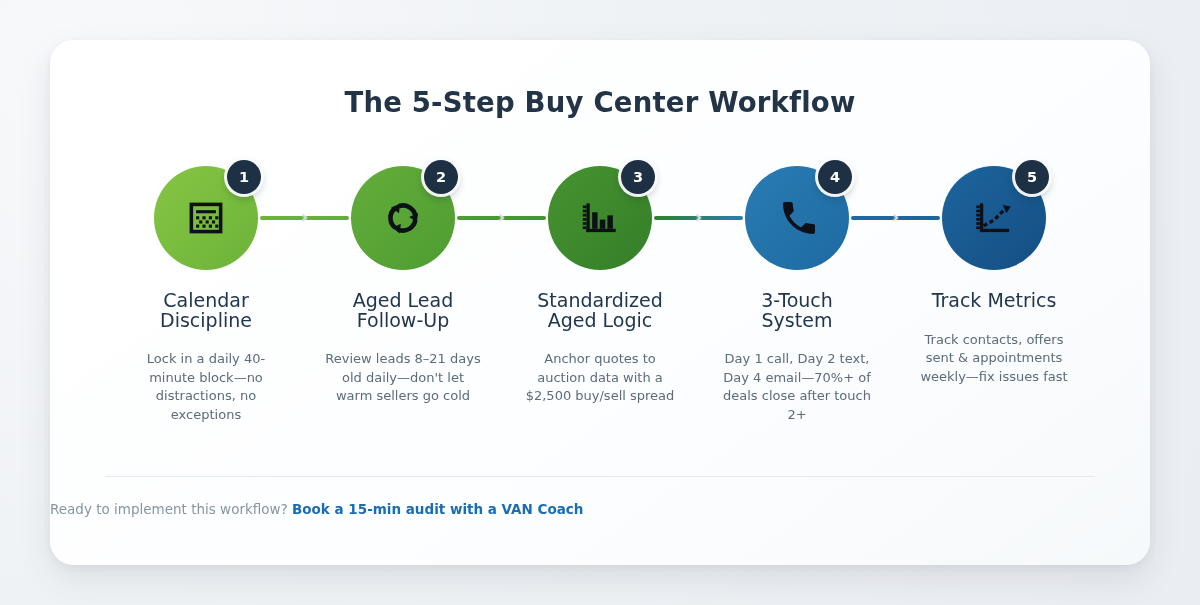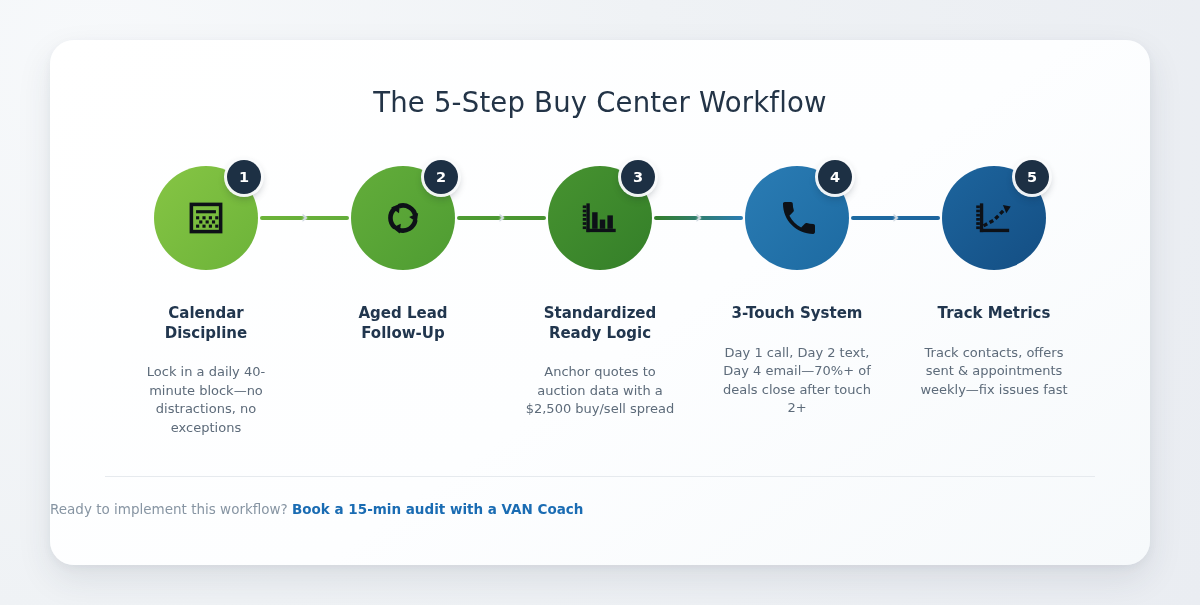--- a/index.html
+++ b/index.html
@@ -10,21 +10,21 @@
     background-image:radial-gradient(circle at 8% 10%, #f7f9fb 0%, #eff2f5 45%, #eaedf2 100%);
   }
   .card{
     position:absolute;left:50px;top:40px;width:1100px;height:525px;
     background:linear-gradient(145deg,#ffffff 0%,#fdfeff 55%,#f6f9fb 100%);
     border-radius:24px;
     box-shadow:0 14px 34px rgba(35,52,71,.10),0 3px 8px rgba(35,52,71,.05);
   }
   .title{
     margin:0;padding-top:46px;text-align:center;
-    font-size:27.5px;font-weight:400;color:#233447;letter-spacing:.2px;
+    font-size:27.5px;font-weight:700;color:#233447;letter-spacing:.2px;
   }
   .subtitle{
     margin-top:11px;text-align:center;font-size:15px;color:#566a80;
   }
   .flow{
     margin-top:48px;position:relative;display:flex;justify-content:center;
   }
   .step{
     width:197px;display:flex;flex-direction:column;align-items:center;text-align:center;
   }
@@ -33,21 +33,21 @@
     display:flex;align-items:center;justify-content:center;
   }
   .icon svg{width:46px;height:46px;display:block;}
   .badge{
     position:absolute;top:-6px;right:-3px;width:34px;height:34px;border-radius:50%;
     display:flex;align-items:center;justify-content:center;
     color:#ffffff;font-size:14.5px;font-weight:700;
     box-shadow:0 0 0 3px rgba(250,251,252,.95),0 4px 8px rgba(15,25,40,.3);
   }
   .step-title{
-    margin-top:34px;font-size:15px;font-weight:700;color:#21364e;
+    margin-top:21px;font-size:19px;font-weight:400;color:#21364e;
     line-height:19.5px;max-width:134px;
   }
   .step-desc{
     margin-top:20px;font-size:13px;color:#5d6b7a;line-height:18.5px;max-width:160px;
   }
   .connector{
     position:absolute;top:50px;height:4px;border-radius:2px;
     display:flex;align-items:center;justify-content:center;
   }
   .chevron{
@@ -113,20 +113,21 @@
           <g transform="rotate(240 22 22)">
             <path d="M33.8 24.1 A12 12 0 0 1 17.9 33.3" fill="none" stroke="#0d1117" stroke-width="4.4"></path>
             <polygon points="11.8,31.4 19.9,27.6 18.9,36.9" fill="#0d1117"></polygon>
           </g>
         </svg>
 
       </span>
       <span class="badge" style="background: rgb(29, 48, 68);">2</span>
     </div>
     <div class="step-title">Aged Lead Follow-Up</div>
+    <div class="step-desc">Review leads 8–21 days old daily—don't let warm sellers go cold</div>
   </div>
       <div class="step">
     <div class="circle" style="background: linear-gradient(135deg, rgb(71, 147, 48), rgb(52, 127, 41));">
       <span class="icon">
 
         <svg viewBox="0 0 44 44">
           <g fill="#0d1117">
             <rect x="9" y="8" width="3.2" height="27.5"></rect>
             <rect x="5.5" y="10" width="3.5" height="2.6"></rect>
                 <rect x="5.5" y="14" width="3.5" height="2.6"></rect>
@@ -137,21 +138,21 @@
             <rect x="9" y="32.3" width="28" height="3.2"></rect>
             <rect x="14.5" y="16.5" width="5.2" height="15.8"></rect>
             <rect x="21.8" y="23.5" width="5.2" height="8.8"></rect>
             <rect x="29.1" y="19.5" width="5.2" height="12.8"></rect>
           </g>
         </svg>
 
       </span>
       <span class="badge" style="background: rgb(29, 48, 68);">3</span>
     </div>
-    <div class="step-title">Standardized Ready Logic</div>
+    <div class="step-title">Standardized Aged Logic</div>
     <div class="step-desc">Anchor quotes to auction data with a $2,500 buy/sell spread</div>
   </div>
       <div class="step">
     <div class="circle" style="background: linear-gradient(135deg, rgb(42, 124, 180), rgb(29, 106, 161));">
       <span class="icon">
 
         <svg viewBox="0 0 44 44">
           <g transform="translate(3.5 1.5) scale(1.7)">
             <path fill="#0d1117" d="M6.62 10.79c1.44 2.83 3.76 5.14 6.59 6.59l2.2-2.21c.27-.27.67-.36 1.02-.24 1.12.37 2.33.57 3.57.57.55 0 1 .45 1 1V20c0 .55-.45 1-1 1-9.39 0-17-7.61-17-17 0-.55.45-1 1-1h3.5c.55 0 1 .45 1 1 0 1.25.2 2.45.57 3.57.11.35.03.74-.25 1.02l-2.2 2.2z"></path>
           </g>

